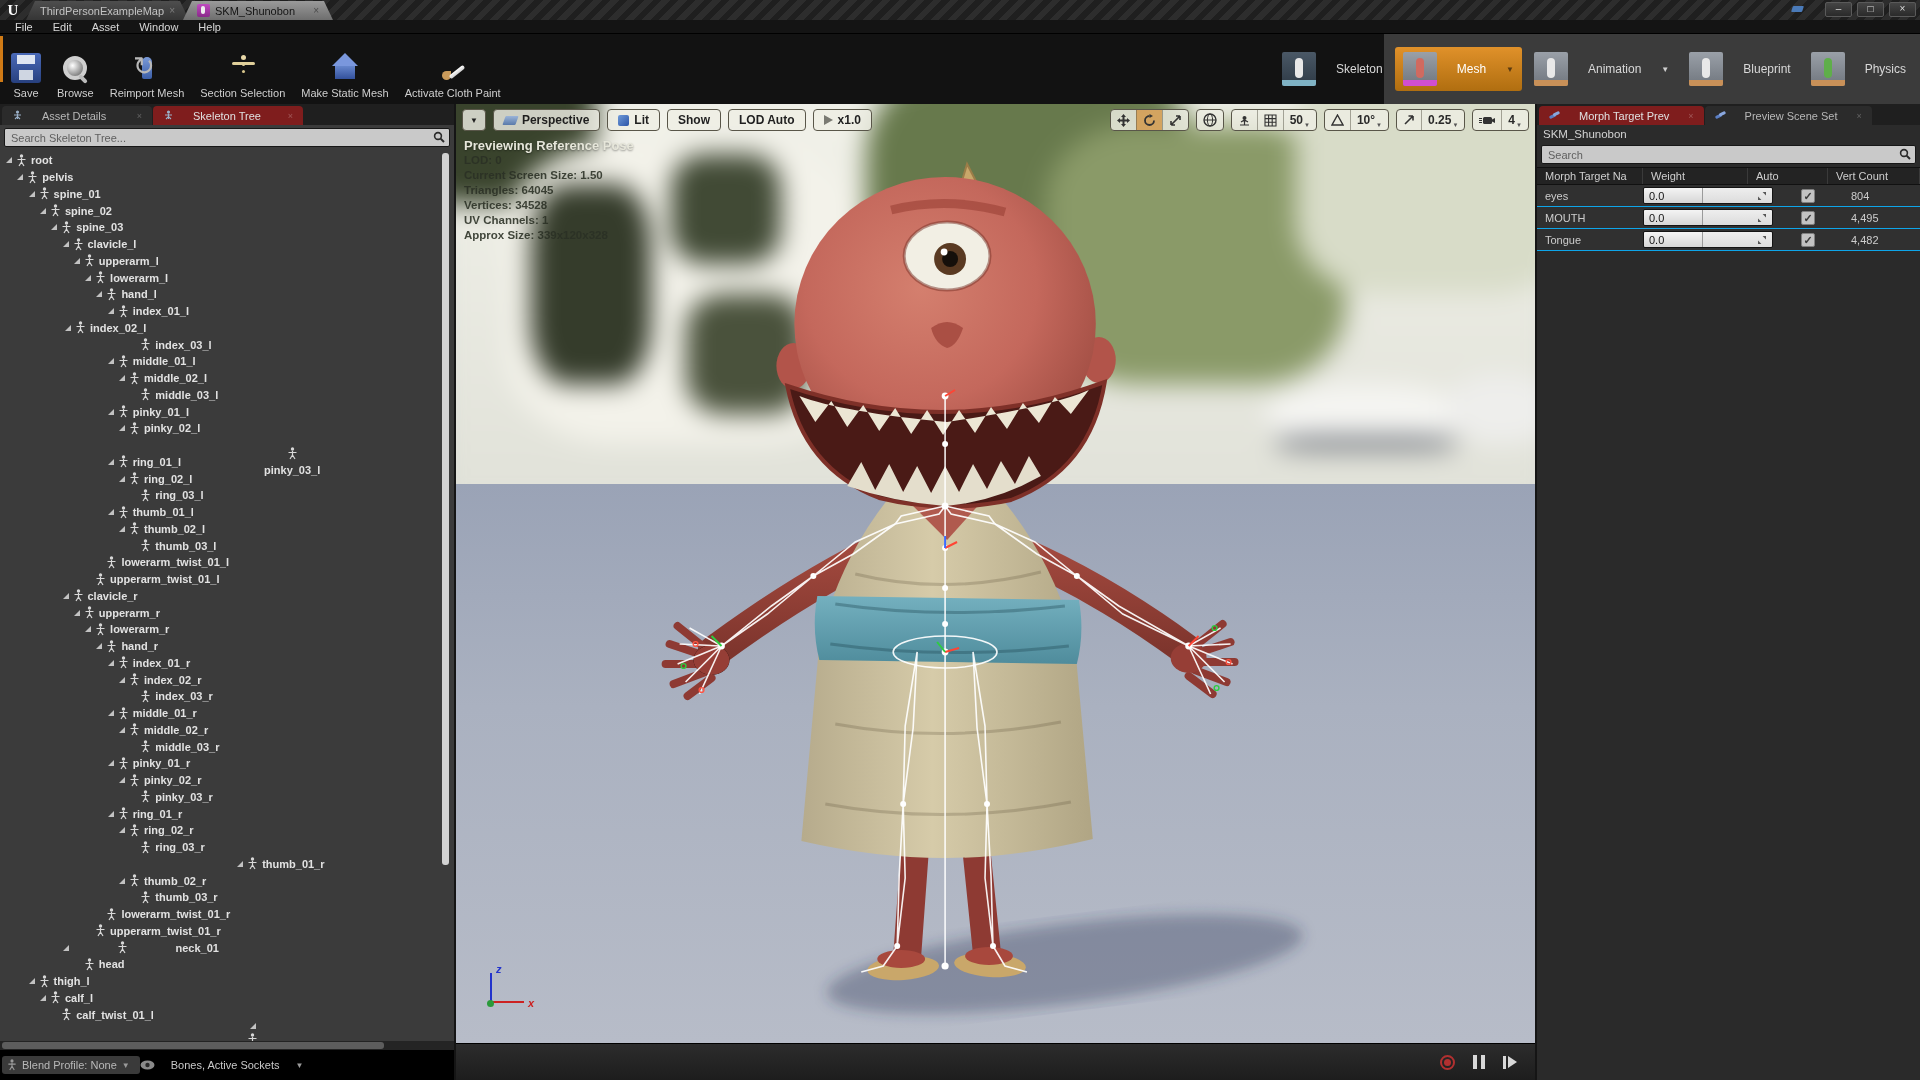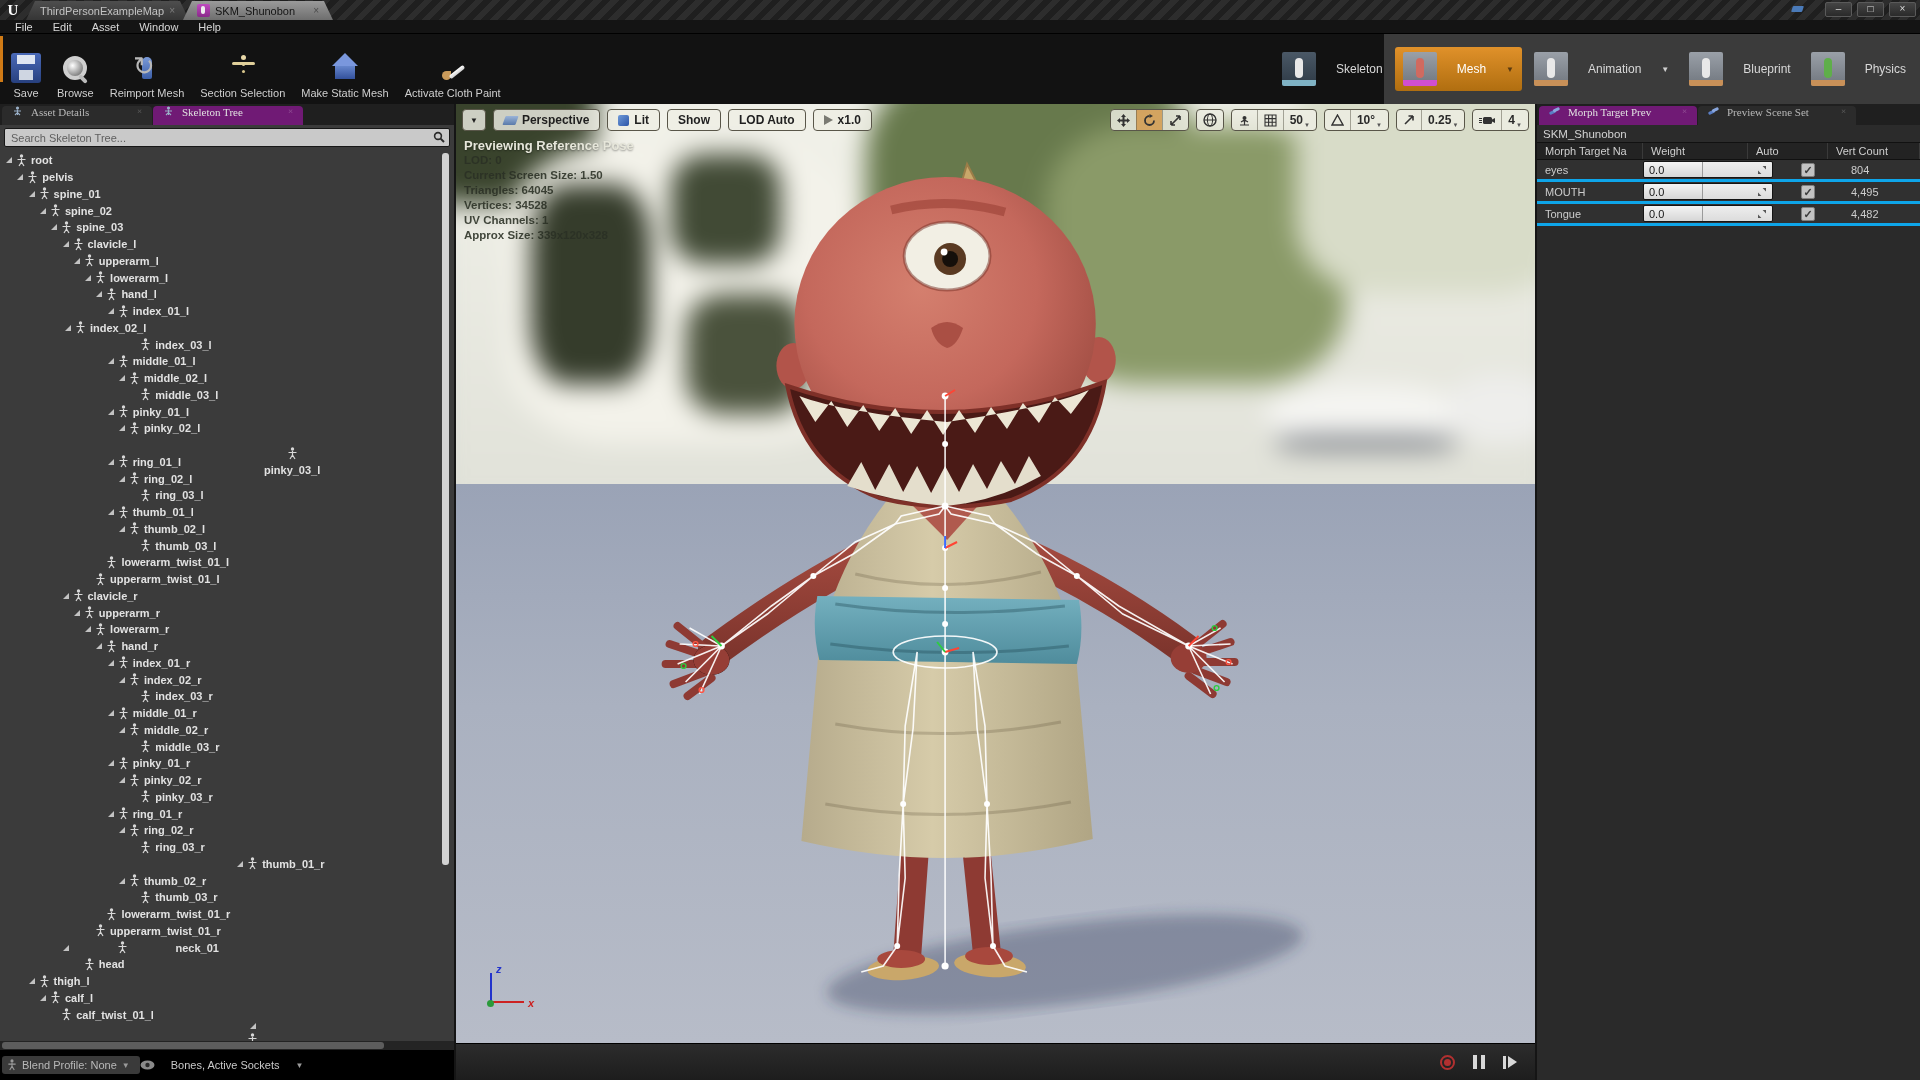--- a/index.html
+++ b/index.html
@@ -82,23 +82,23 @@
   .mode-btn .thumb.phys::before { background:#5fae4a; }
   .caret { display:none; font-size:8px; color:#cfcfcf; }
   .mode-btn.active .caret { color:#5a3a10; }
 
   
   .main { flex:1; display:flex; min-height:0; }
 
   
   .left-panel { width:456px; background:#2b2b2b; display:flex; flex-direction:column; border-right:2px solid #151515; }
   .panel-tabbar { height:21px; background:#1f1f1f; display:flex; align-items:flex-end; gap:1px; padding:2px 2px 0; }
-  .panel-tab { height:19px; display:flex; gap:8px; padding:0 10px; background:#2b2b2b;
-    color:#b8b8b8; border-radius:4px 4px 0 0; font-size:11px; min-width:150px;font-family:Liberation Serif, serif; }
-  .panel-tab.active { background:#701a75; color:#e0e0e0; }
+  .panel-tab { height:19px; display:flex; align-items:center; gap:19px; padding:0 10px; background:#2b2b2b;
+    color:#b8b8b8; border-radius:4px 4px 0 0; font-size:11px; min-width:150px; }
+  .panel-tab.active { background:#7f1d1d; color:#e0e0e0; }
   .panel-tab .ptab-close { margin-left:auto; color:rgba(255,255,255,.25); font-size:9px; }
   .ptab-ico { width:11px; height:11px; flex:0 0 auto; }
   .search-row { padding:3px 4px; background:#3b3b3b; position:relative; }
   .search-input { width:100%; height:19px; background:#c9c9c9; border:1px solid #171717; border-radius:2px;
     color:#2a2a2a; font-size:11px; padding:0 20px 0 6px; font-family:"Liberation Sans",sans-serif; }
   .search-input::placeholder { color:#5f5f5f; }
   .search-mag { position:absolute; right:9px; top:6px; }
   .tree { flex:1; background:#3b3b3b; overflow:hidden; position:relative; padding-top:2px; }
   .tree-row { height:16.75px; display:flex; align-items:center; gap:4px; color:#e2e2e2; font-weight:bold; font-size:11px; white-space:nowrap; }
   .arrow { width:0; height:0; border-bottom:6px solid #c2c2c2; border-left:6px solid transparent; flex:0 0 auto; }
@@ -157,21 +157,21 @@
   .step-btn .tri { width:0; height:0; border-left:9px solid #d8d8d8; border-top:6px solid transparent; border-bottom:6px solid transparent; }
   .step-btn .bar { width:3px; height:13px; background:#d8d8d8; }
 
   
   .right-panel { width:383px; background:#2b2b2b; display:flex; flex-direction:column; }
   .asset-name-row { height:17px; background:#2b2b2b; color:#d2d2d2; display:flex; align-items:center; padding:0 6px; font-size:11.5px; }
   .morph-header { height:18px; background:#232323; display:grid; grid-template-columns:106px 105px 80px 92px;
     align-items:center; color:#cfcfcf; border-top:1px solid #111; border-bottom:1px solid #111; }
   .morph-header span { padding-left:8px; border-right:1px solid #3a3a3a; height:100%; display:flex; align-items:center; }
   .morph-row { height:22px; display:grid; grid-template-columns:106px 136px 60px 81px; align-items:center;
-    background:#303030; border-bottom:3px solid #0ea5e9; color:#cdcdcd; }
+    background:#303030; border-bottom:1px solid #0ea5e9; color:#cdcdcd; }
   .morph-row .mname { padding-left:8px; }
   .spinbox { display:flex; height:17px; width:130px; border:1px solid #141414; border-radius:2px; overflow:hidden; }
   .spin-val { width:58px; background:linear-gradient(#f4f4f4,#d6d6d6); color:#141414; display:flex; align-items:center; padding-left:5px; }
   .spin-drag { flex:1; background:linear-gradient(#eee,#dcdcdc); border-left:1px solid #9a9a9a; position:relative; }
   .spin-drag svg { position:absolute; right:5px; top:3px; }
   .checkbox { width:14px; height:14px; margin-left:22px; background:#c2c2c2; border:1px solid #7f7f7f; border-radius:2px;
     color:#3c3c3c; font-size:11px; line-height:12px; text-align:center; font-weight:bold; }
   .mverts { padding-left:12px; }
   .right-rest { flex:1; background:#2a2a2a; }
 </style>
@@ -1147,20 +1147,27 @@
             <svg class="ptab-ico" viewBox="0 0 11 11">
               <rect x="0" y="5" width="7" height="3" rx="1.5" fill="#5a7ec4" transform="rotate(-25 3 6)"></rect>
               <rect x="4" y="2" width="7" height="3" rx="1.5" fill="#89a6dd" transform="rotate(-25 8 4)"></rect>
             </svg>
             <span>Preview Scene Set</span>
             <span class="ptab-close">×</span>
           </div>
 
       </div>
       <div class="asset-name-row">SKM_Shunobon</div>
+      <div class="search-row" style="background:#2b2b2b;">
+        <input class="search-input" placeholder="Search" style="">
+        <svg class="search-mag" width="12" height="12" viewBox="0 0 12 12">
+          <circle cx="5" cy="5" r="3.4" fill="none" stroke="#2a2a2a" stroke-width="1.6"></circle>
+          <line x1="7.6" y1="7.6" x2="11" y2="11" stroke="#2a2a2a" stroke-width="2"></line>
+        </svg>
+      </div>
       <div class="morph-header">
         <span>Morph Target Na</span>
         <span>Weight</span>
         <span>Auto</span>
         <span>Vert Count</span>
       </div>
       <div>
 
           <div class="morph-row">
             <span class="mname">eyes</span>

